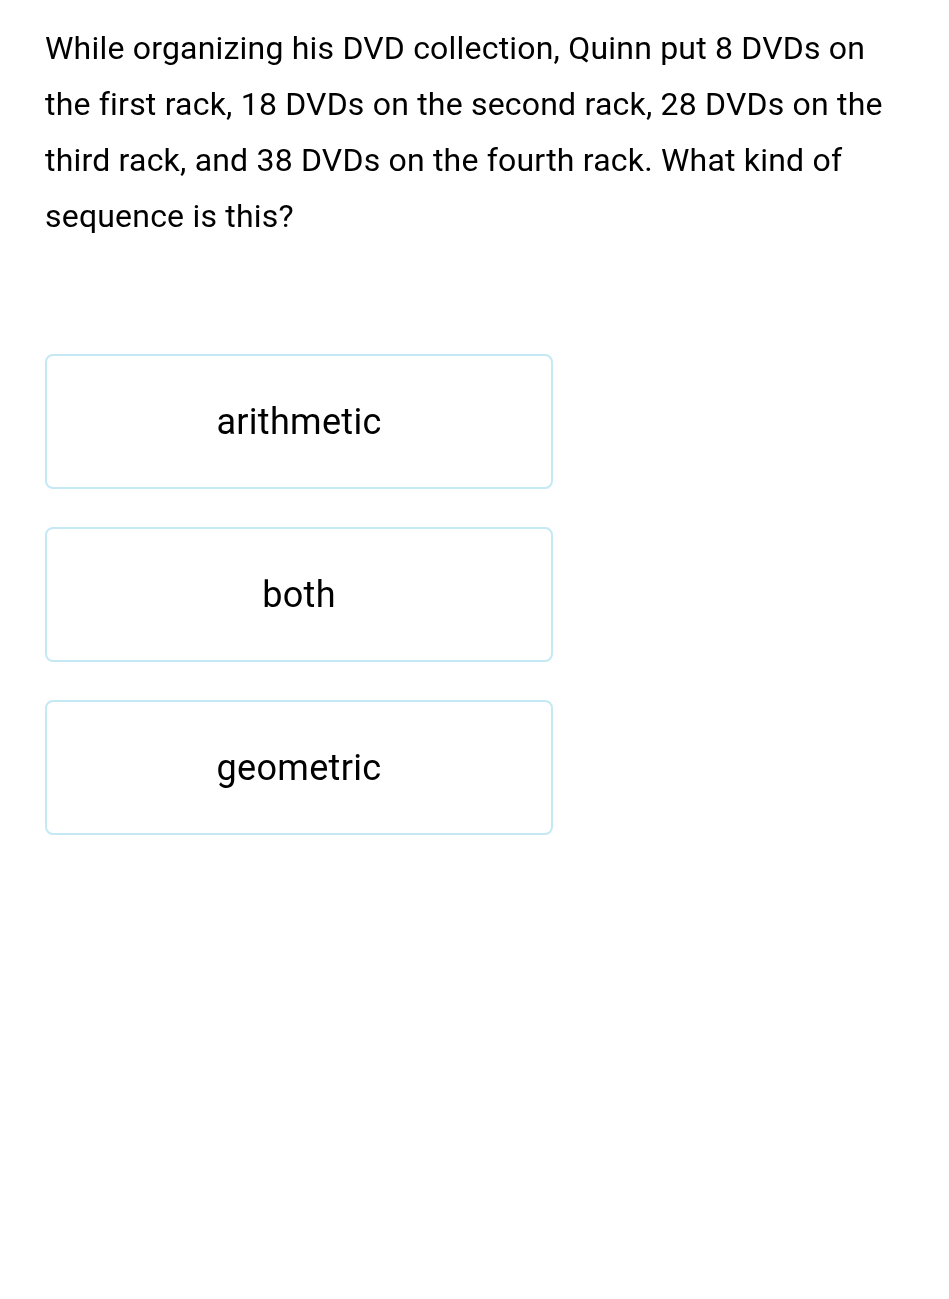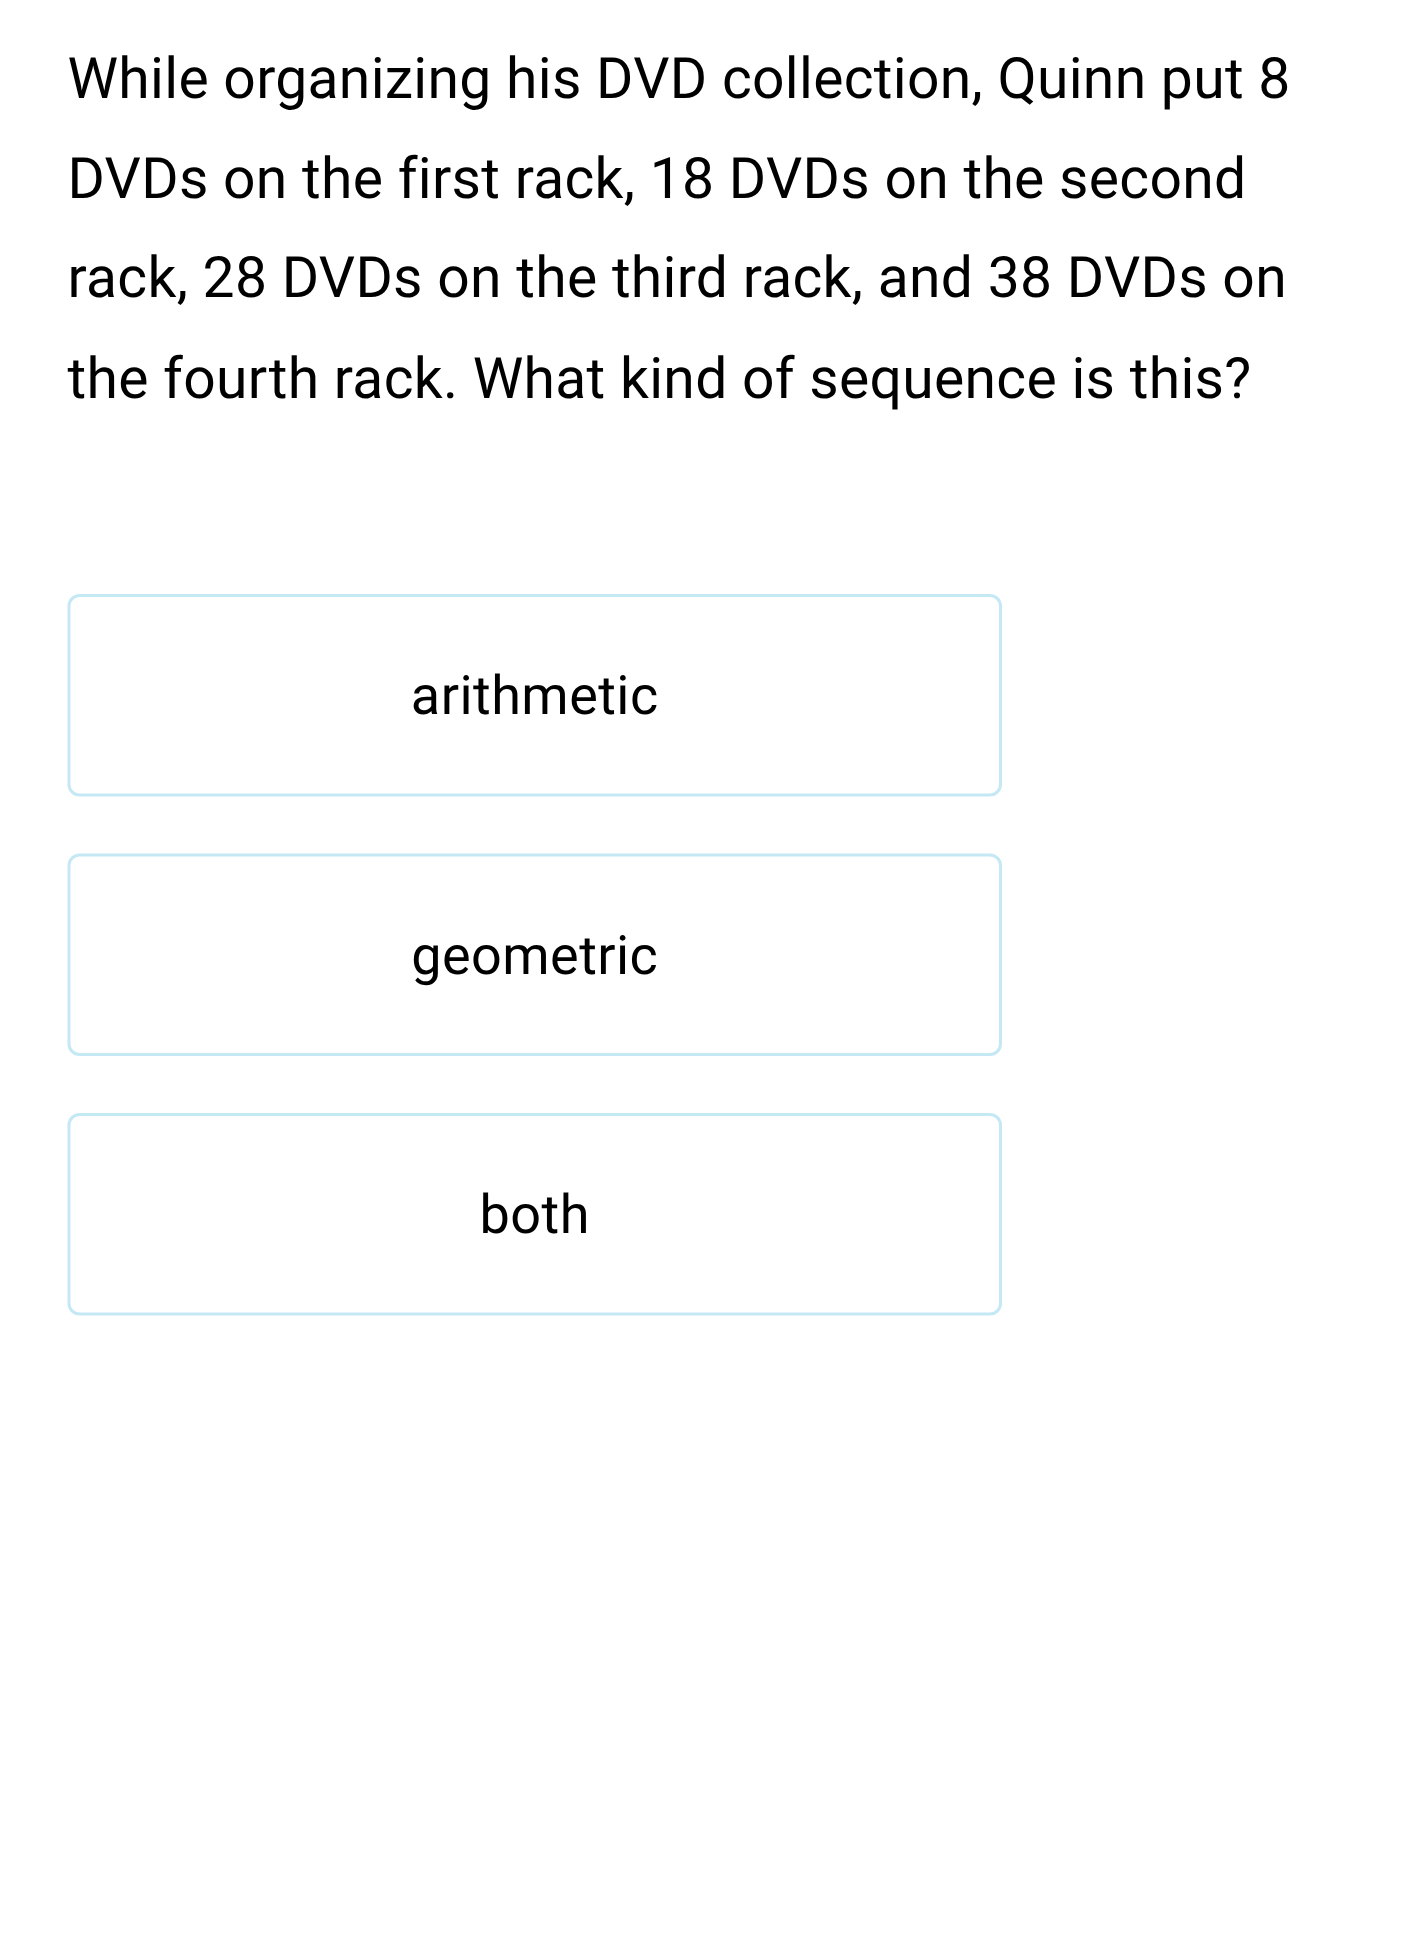--- a/index.html
+++ b/index.html
@@ -7,33 +7,33 @@
       padding: 0;
       box-sizing: border-box;
     }
     body {
       font-family: -apple-system, BlinkMacSystemFont, "Segoe UI", Roboto, "Helvetica Neue", Arial, sans-serif;
       background: #ffffff;
       width: 949px;
       padding: 20px 45px;
     }
     .question-text {
-      font-size: 38px;
+      font-size: 32px;
       line-height: 1.75;
       color: #000000;
       margin-bottom: 110px;
       letter-spacing: 0.2px;
     }
     .answer-options {
       display: flex;
       flex-direction: column;
       gap: 38px;
     }
     .answer-button {
-      width: 623px;
+      width: 508px;
       height: 135px;
       background: #ffffff;
       border: 2px solid #c5e8f5;
       border-radius: 8px;
       font-size: 36px;
       color: #000000;
       font-family: inherit;
       cursor: pointer;
       display: flex;
       align-items: center;
@@ -41,15 +41,15 @@
       letter-spacing: 0.3px;
     }
   </style>
 </head>
 <body>
 
 <div class="question-text">While organizing his DVD collection, Quinn put 8 DVDs on the first rack, 18 DVDs on the second rack, 28 DVDs on the third rack, and 38 DVDs on the fourth rack. What kind of sequence is this?</div>
 
 <div class="answer-options">
   <button class="answer-button">arithmetic</button>
+  <button class="answer-button">both</button>
   <button class="answer-button">geometric</button>
-  <button class="answer-button">both</button>
 </div>
 
 </body></html>

